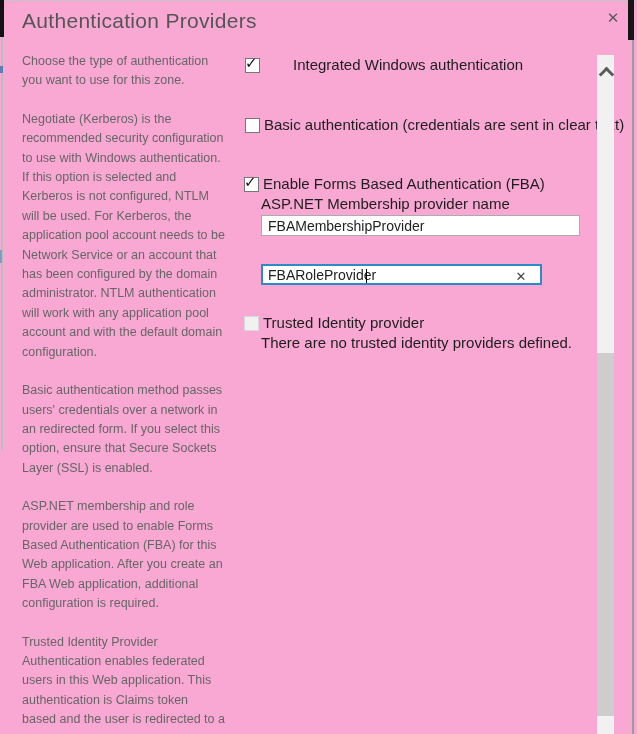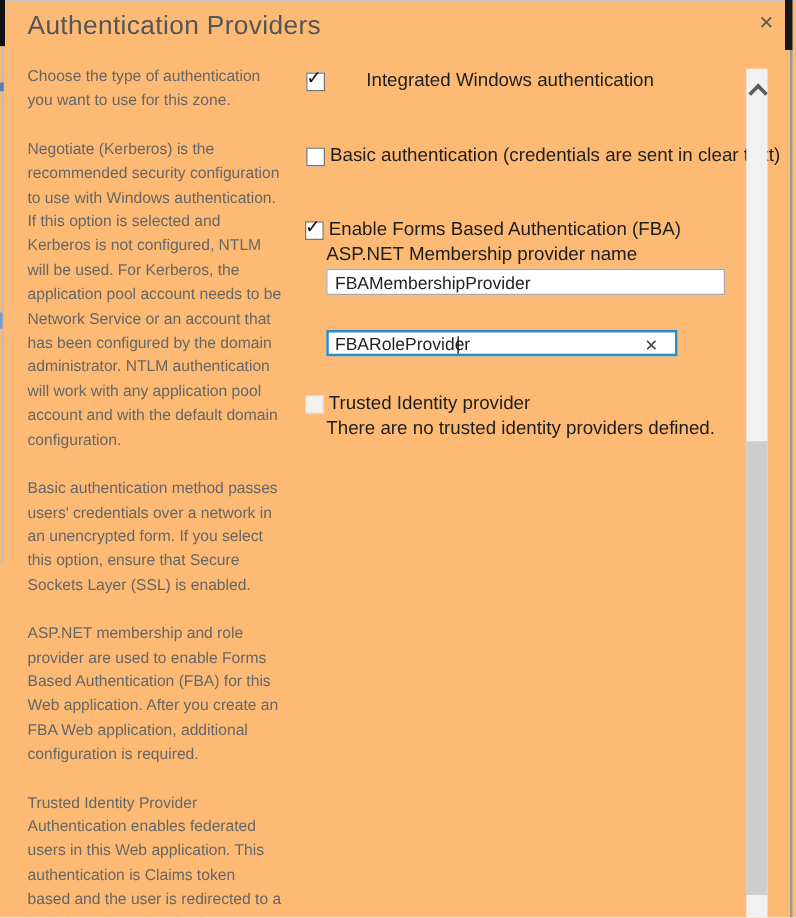--- a/index.html
+++ b/index.html
@@ -1,17 +1,17 @@
 <!DOCTYPE html>
 <html><head>
 <meta charset="utf-8">
 <style>
   html,body{margin:0;padding:0;background:#fff;}
   .page{
-    position:relative;width:637px;height:734px;overflow:hidden;background:#fdba74;
+    position:relative;width:637px;height:734px;overflow:hidden;background:#f9a8d4;
     font-family:"Liberation Sans","DejaVu Sans",sans-serif;color:#222;
   }
   
   .deco{position:absolute;}
   .top-line{left:0;top:0;width:637px;height:1px;background:#c3c3c3;}
   .left-black{left:0;top:0;width:4px;height:37px;background:#121212;}
   .left-line{left:1px;top:37px;width:2px;height:413px;background:#bdbdbd;}
   .left-blue1{left:0;top:66px;width:3px;height:7px;background:#5b7fb4;}
   .left-blue2{left:0;top:250px;width:2px;height:13px;background:#7d9cc3;}
   .right-black{left:628px;top:0;width:6px;height:40px;background:#161616;}
@@ -100,21 +100,21 @@
   <div class="deco right-line"></div>
 
   <div class="title">Authentication Providers</div>
   <div class="close-btn">
     <span>✕</span>
   </div>
 
   <div class="sidebar">
     <p>Choose the type of authentication you want to use for this zone.</p>
     <p>Negotiate (Kerberos) is the recommended security configuration to use with Windows authentication. If this option is selected and Kerberos is not configured, NTLM will be used. For Kerberos, the application pool account needs to be Network Service or an account that has been configured by the domain administrator. NTLM authentication will work with any application pool account and with the default domain configuration.</p>
-    <p>Basic authentication method passes users' credentials over a network in an unencrypted form. If you select this option, ensure that Secure Sockets Layer (SSL) is enabled.</p>
+    <p>Basic authentication method passes users' credentials over a network in an redirected form. If you select this option, ensure that Secure Sockets Layer (SSL) is enabled.</p>
     <p>ASP.NET membership and role provider are used to enable Forms Based Authentication (FBA) for this Web application. After you create an FBA Web application, additional configuration is required.</p>
     <p>Trusted Identity Provider Authentication enables federated users in this Web application. This authentication is Claims token based and the user is redirected to a login form for authentication.</p>
 
   </div>
 
   <div class="chk" style="left:245px;top:58px;">
     <span class="mark">✓</span>
   </div>
   <div class="flabel" style="left:264px;top:56px;margin-left:29px;">Integrated Windows authentication</div>
 

